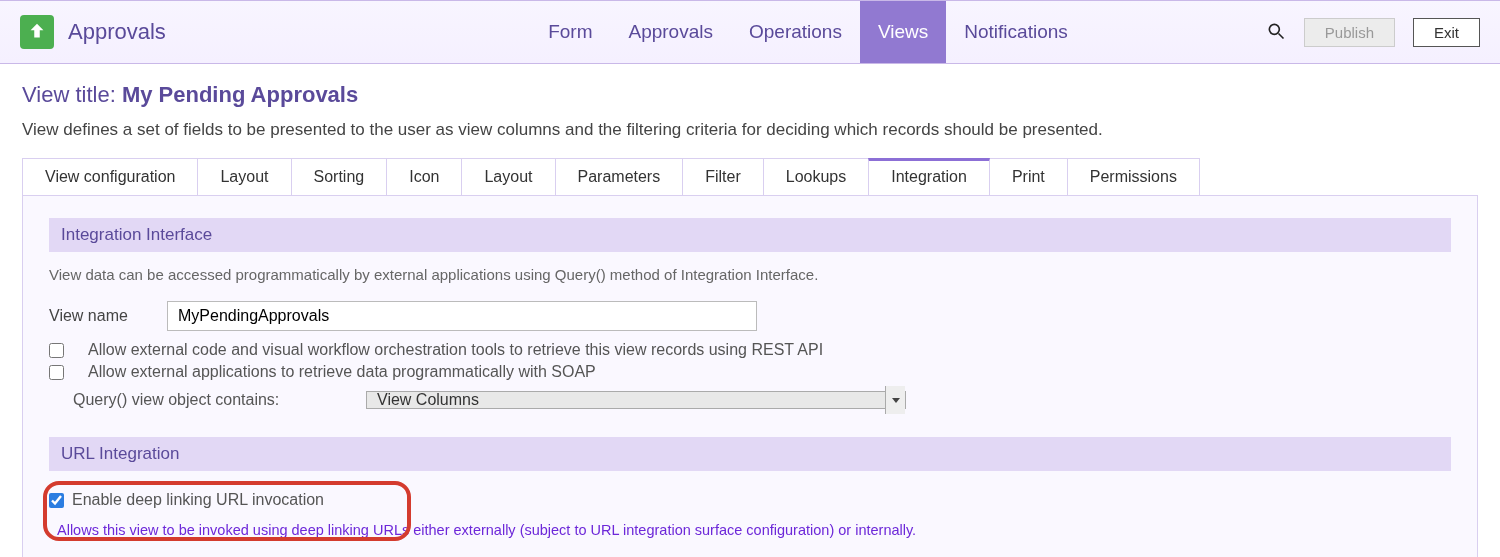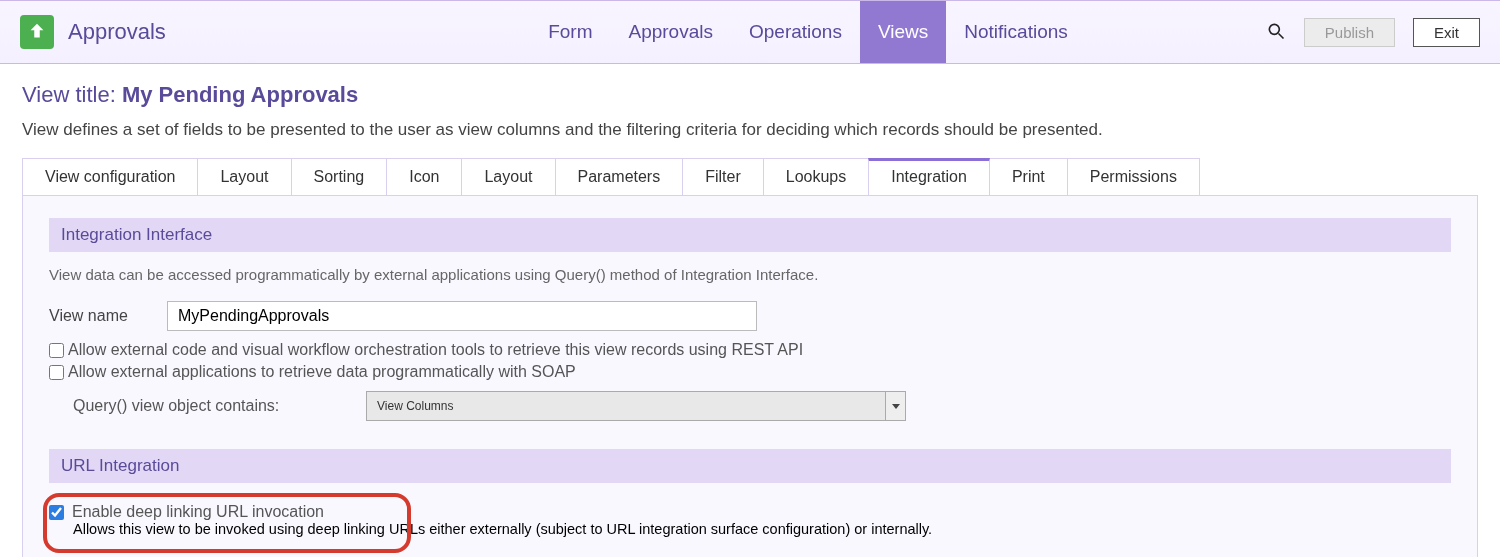--- a/index.html
+++ b/index.html
@@ -137,46 +137,46 @@
   .text-input {
     width: 590px;
     padding: 5px 10px;
     font-size: 16px;
     border: 1px solid #bbb;
     background: #fff;
   }
   .check-row {
     display: flex;
     align-items: center;
-    gap: 4px;
+    gap: 24px;
     margin-bottom: 4px;
   }
   .check-row input[type=checkbox] {
     width: 15px; height: 15px;
   }
   .check-row label { color: #555; font-size: 16px; }
   .indent-row {
     display: flex;
     align-items: center;
     gap: 33px;
     margin-left: 24px;
     margin-top: 10px;
     margin-bottom: 28px;
   }
   .indent-label { color: #555; font-size: 16px; width: 260px; }
   .select {
     flex: 0 0 540px;
-    height: 30px;
+    height: 18px;
     border: 1px solid #aaa;
     background: #e8e8e8;
     display: flex;
     align-items: center;
     justify-content: space-between;
     padding: 0 0 0 10px;
-    font-size: 12px;
+    font-size: 16px;
     color: #333;
   }
   .select .caret {
     width: 20px; height: 28px;
     border-left: 1px solid #aaa;
     display: flex; align-items: center; justify-content: center;
     background: #eee;
   }
   .select .caret::after {
     content: "";
@@ -196,31 +196,31 @@
     left: -6px; top: -4px;
     width: 368px; height: 60px;
     border: 4px solid #d43b2e;
     border-radius: 16px;
     pointer-events: none;
   }
   .url-check-row {
     display: flex;
     align-items: center;
     gap: 8px;
-    margin-bottom: 0;
+    margin-bottom: 13px;
   }
   .url-check-row input[type=checkbox] {
     width: 15px; height: 15px;
     accent-color: #2b7de1;
   }
   .url-check-row label { color: #555; font-size: 16px; }
   .url-sub {
-    color: #000000;
+    color: #6d28d9;
     font-size: 14.5px;
-    margin-left: 24px;
+    margin-left: 8px;
     white-space: nowrap;
     text-align: right;
   }
 </style>
 </head>
 <body>
 
 <div class="topbar">
   <div class="topbar-left">
     <div class="app-icon">

